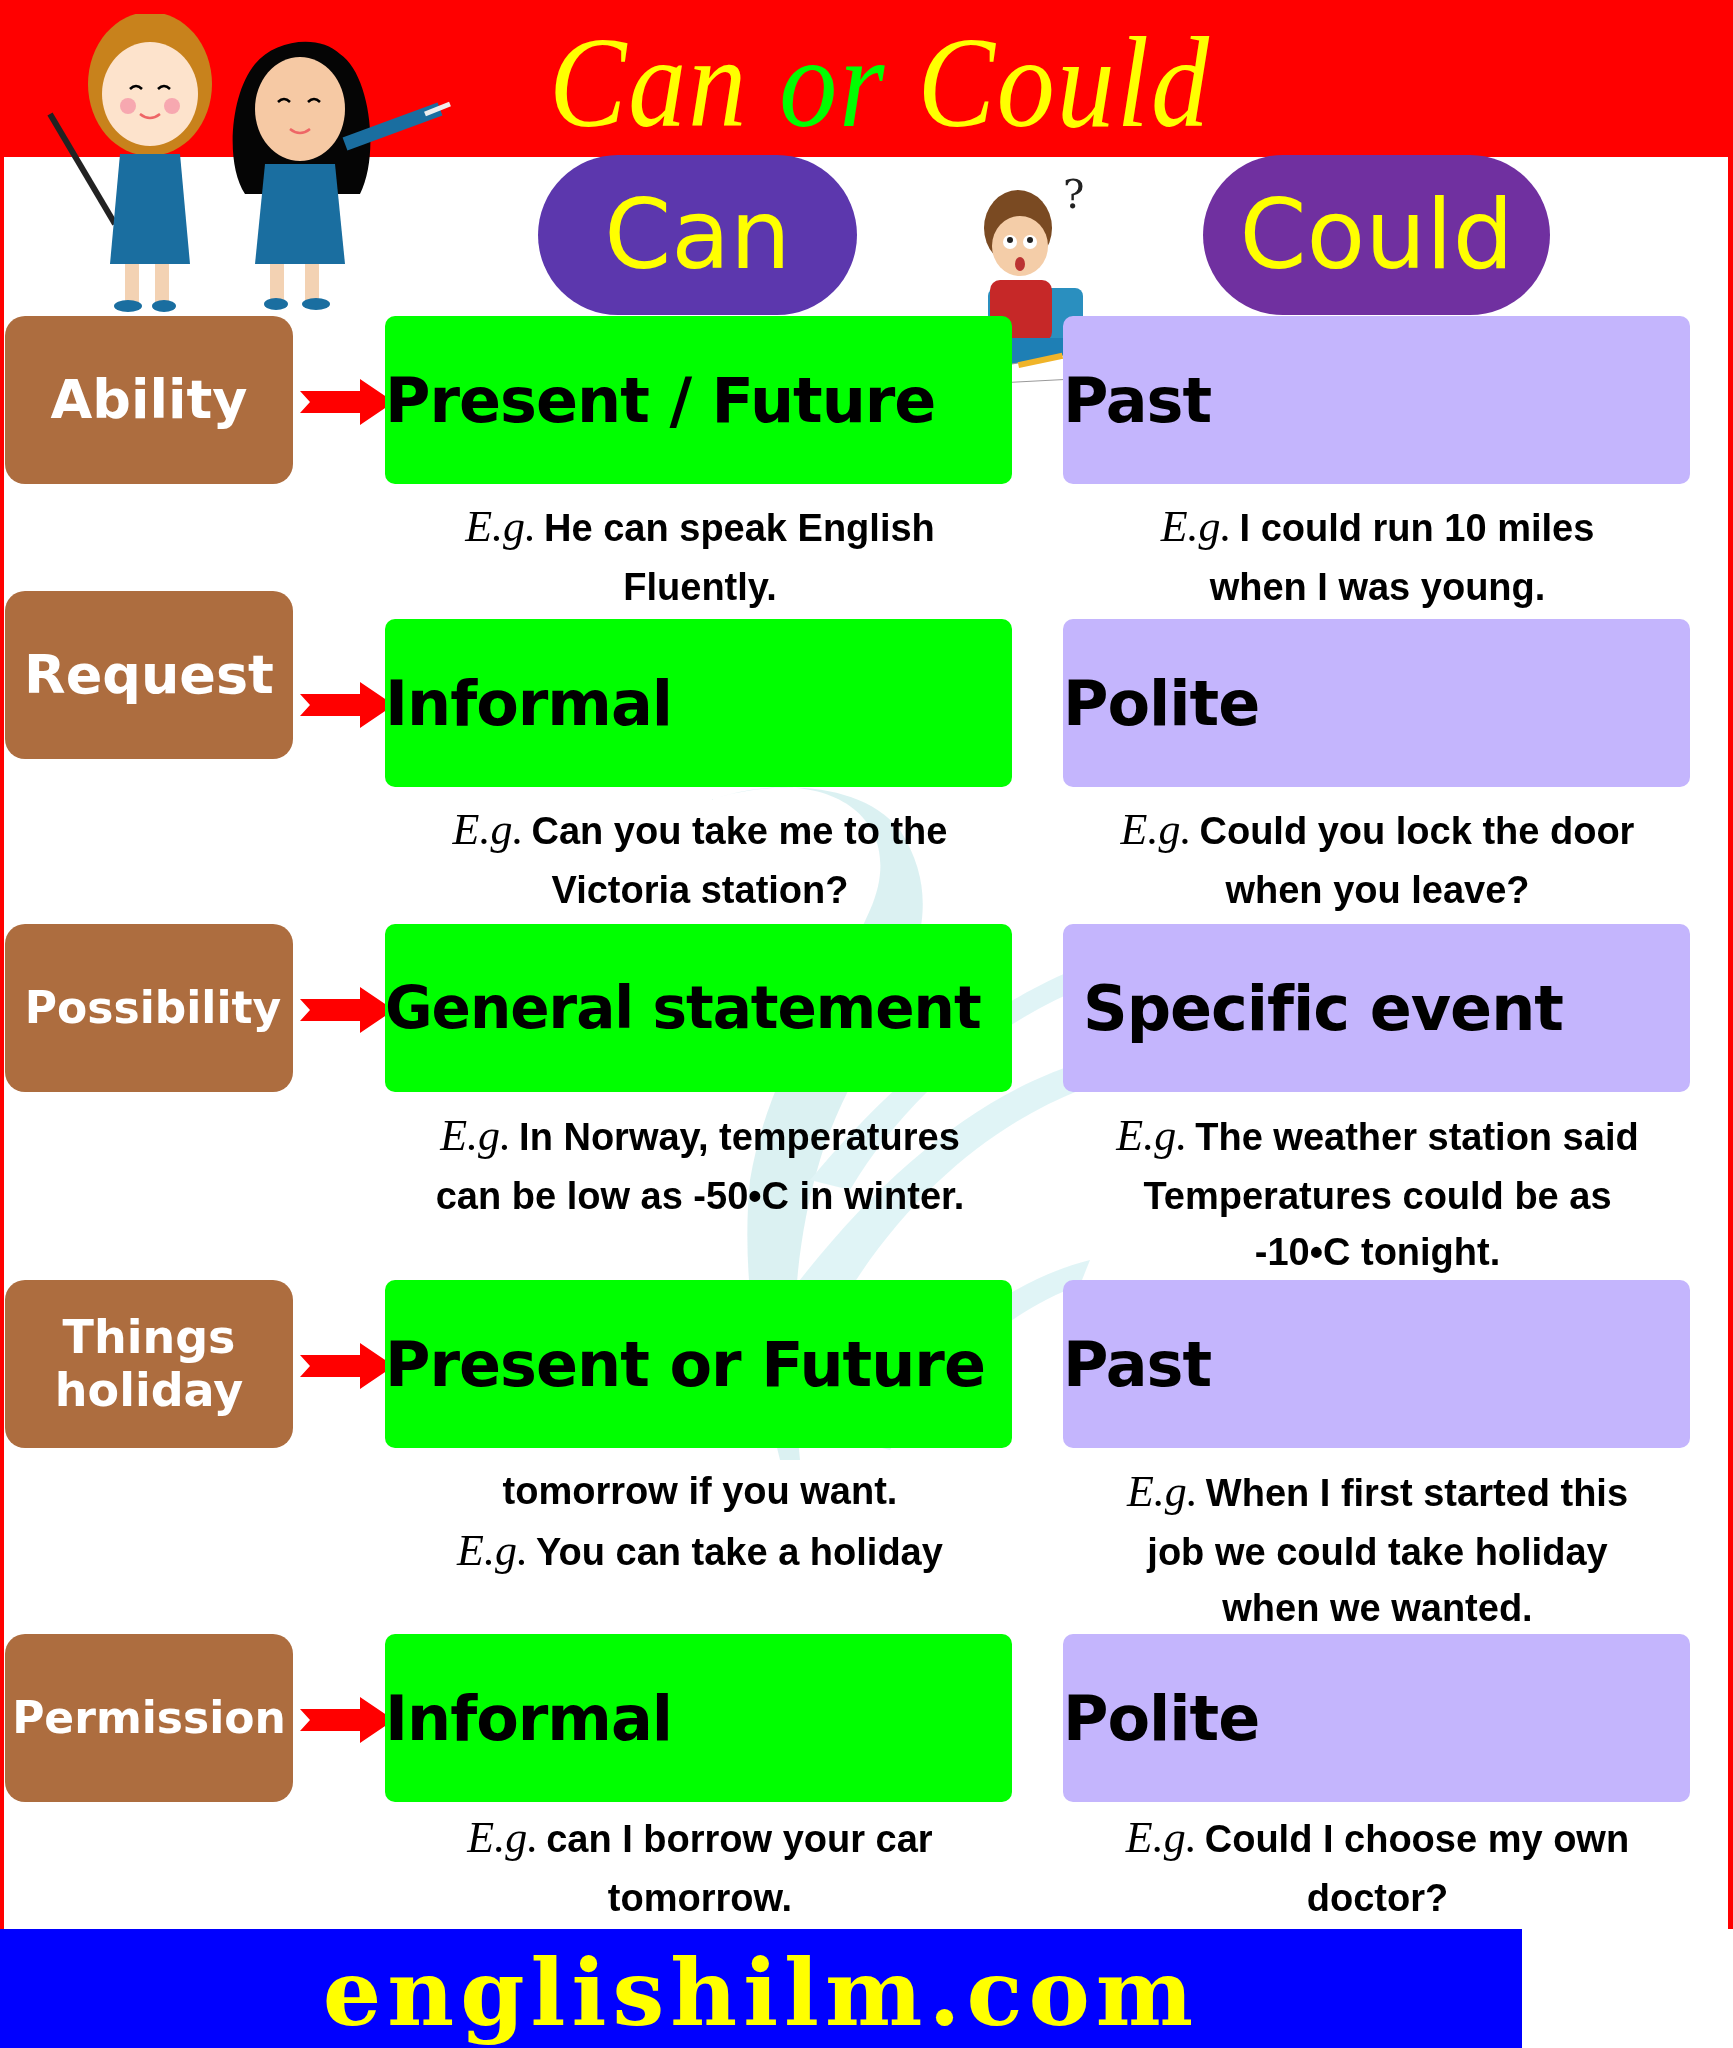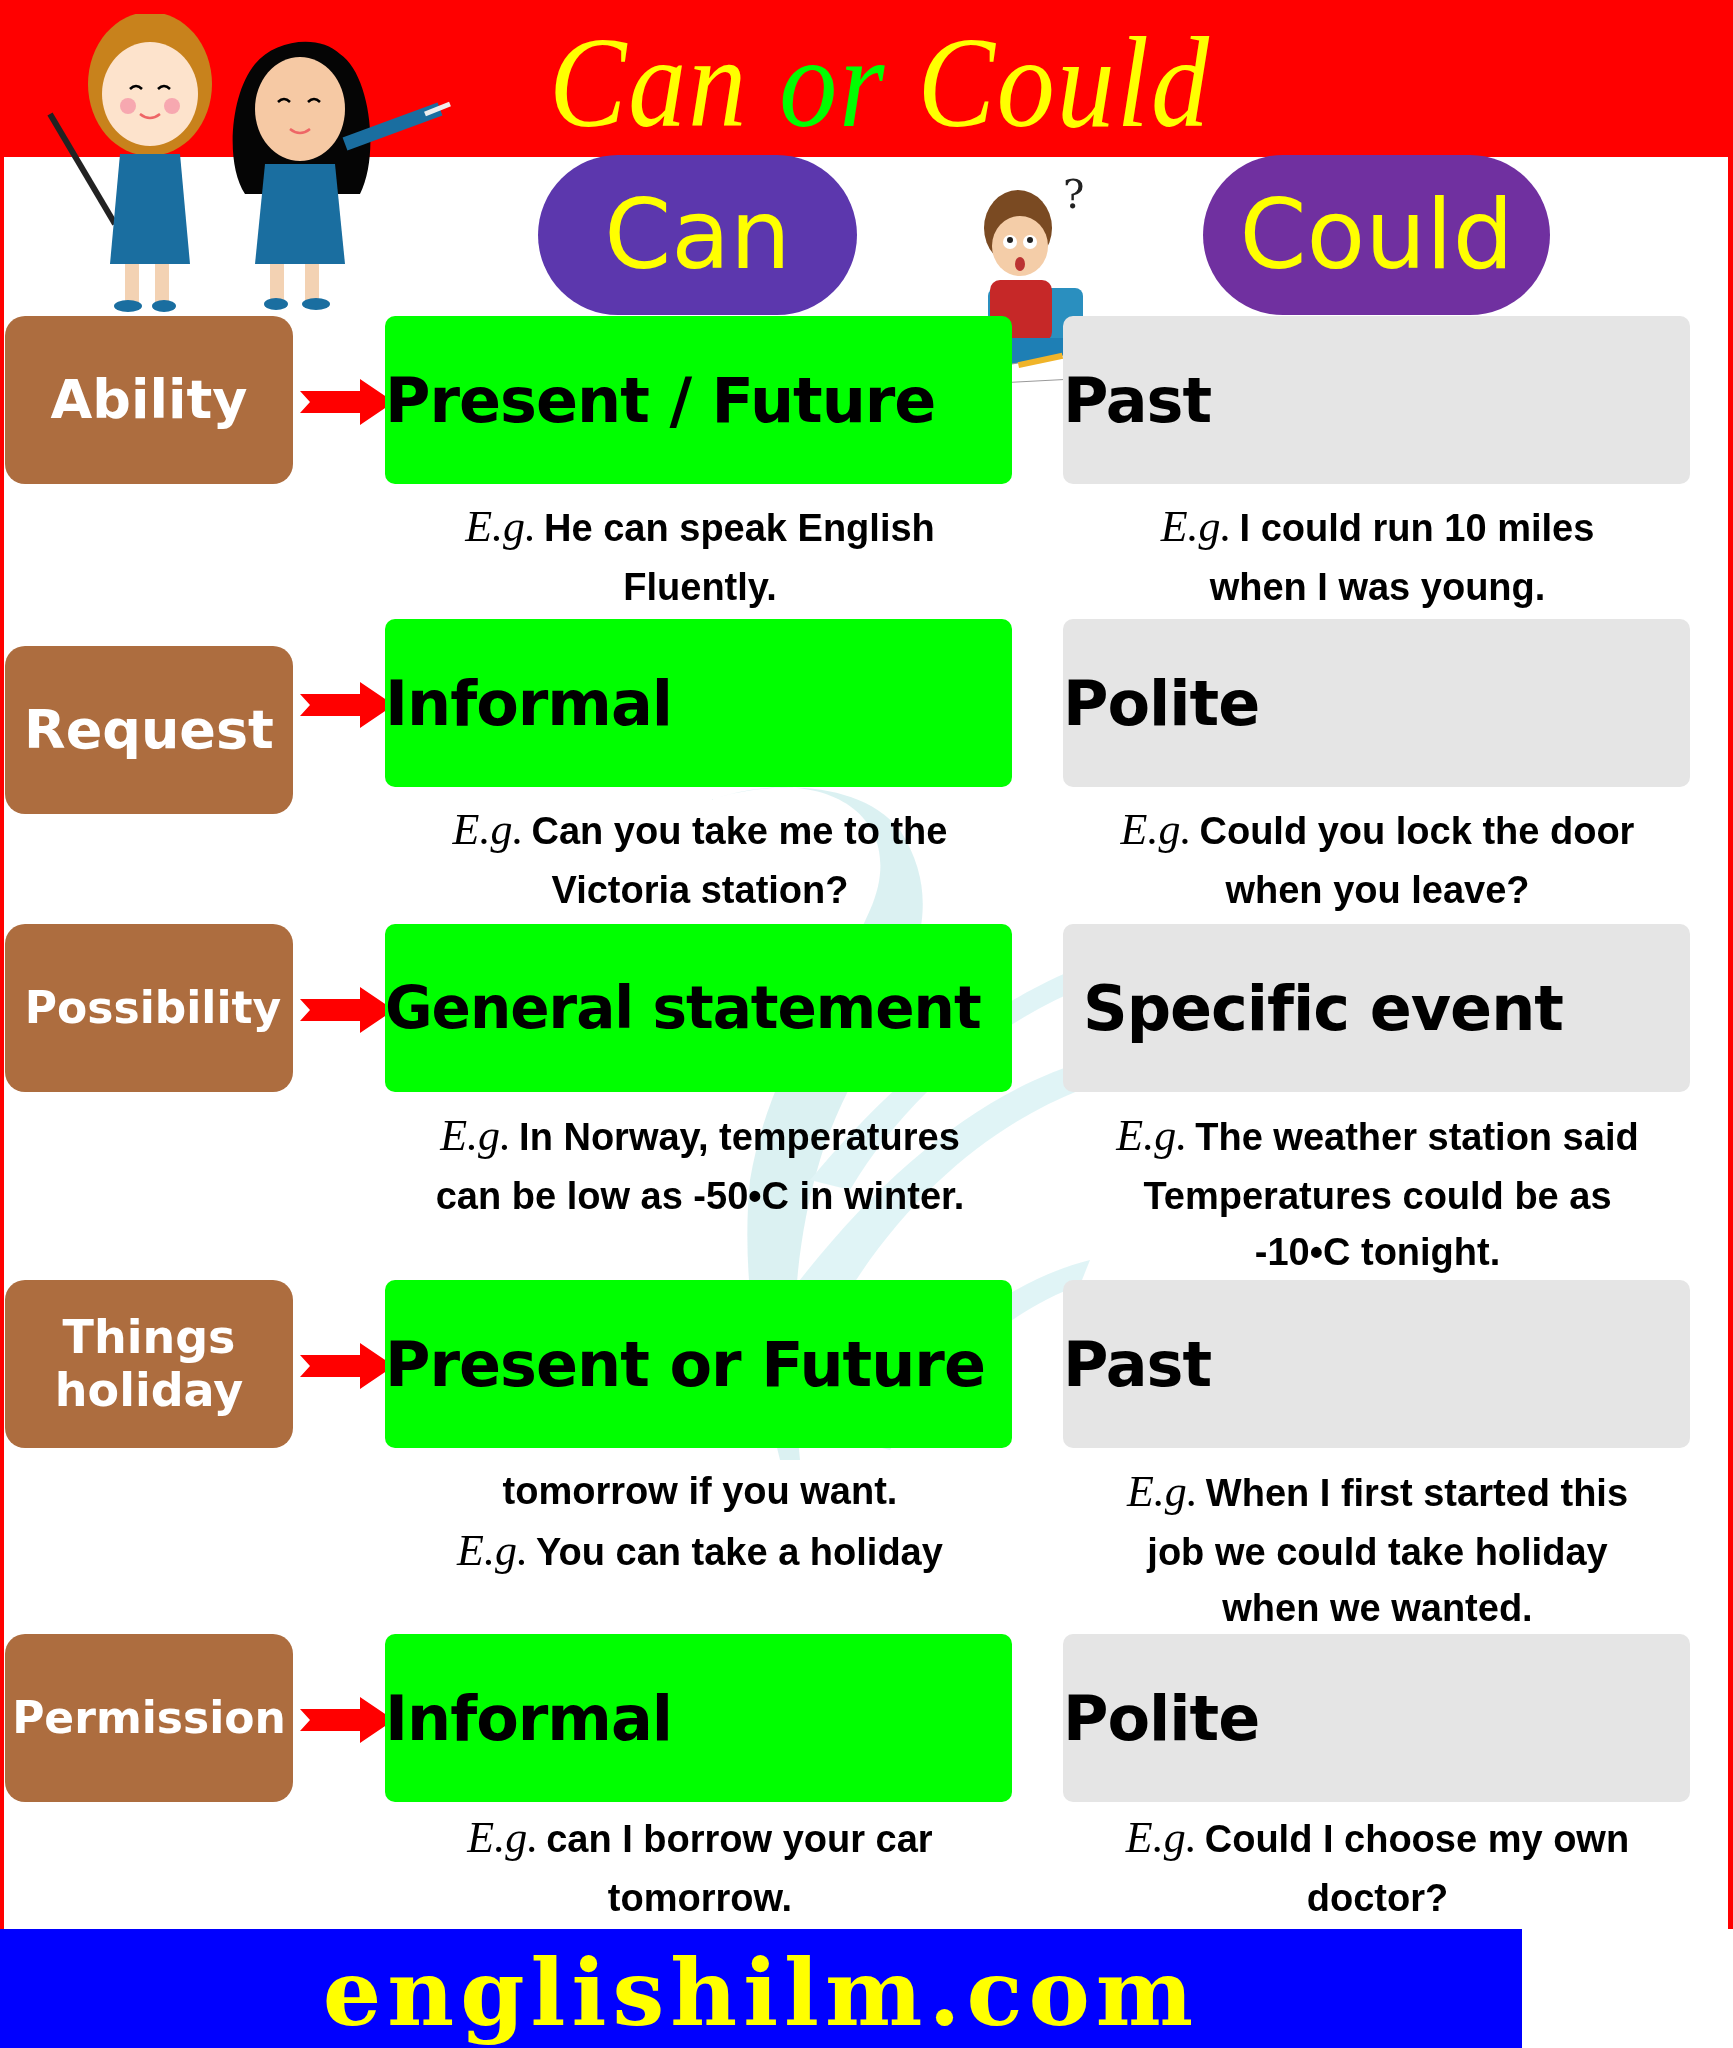--- a/index.html
+++ b/index.html
@@ -26,21 +26,21 @@
   .label { position: absolute; left: 5px; width: 288px; height: 168px; border-radius: 20px;
            background: #ad6d3f; color: #ffffff; font-weight: bold;
            display: flex; align-items: center; justify-content: center; text-align: center;
            font-family: "DejaVu Sans", sans-serif; line-height: 1.15; }
   .arrow { position: absolute; left: 300px; width: 94px; height: 46px; }
   .box { position: absolute; height: 168px; border-radius: 10px;
          display: flex; align-items: center; text-align: center;
          font-family: "DejaVu Sans", sans-serif; font-weight: bold; color: #000;
          font-size: 62px; letter-spacing: -1px; }
   .box-can { left: 385px; width: 627px; background: #00ff00; }
-  .box-could { left: 1063px; width: 627px; background: #e5e5e5; }
+  .box-could { left: 1063px; width: 627px; background: #c4b5fd; }
 
   .example { position: absolute; text-align: center; font-family: "Liberation Sans", sans-serif;
              font-weight: bold; font-size: 38px; line-height: 59px; color: #000; }
   .example .eg { font-family: Liberation Serif, serif; font-style: italic;
                  font-weight: normal; font-size: 44px; margin-right: 8px; margin-top: 38px; }
   .ex-can { left: 375px; width: 650px; }
   .ex-could { left: 1055px; width: 645px; }
   .ex-tight { line-height: 52px; }
 
   .footer { position: absolute; left: 0; top: 1929px; width: 1522px; height: 119px; background: #0000ff;
@@ -131,21 +131,21 @@
 </div>
 <div class="example ex-can" style="top:497px;">
   <div><span class="eg">E.g.</span><span>He can speak English</span></div>
   <div>Fluently.</div>
 </div>
 <div class="example ex-could" style="top:497px;">
   <div><span class="eg">E.g.</span><span>I could run 10 miles</span></div>
   <div>when I was young.</div>
 </div>
 
-<div class="label" style="top:646px; font-size:54px;">
+<div class="label" style="top:591px; font-size:54px;">
   <span>Request</span>
 </div>
 <svg class="arrow" style="top:682px;" viewBox="0 0 94 46">
     <polygon points="0,12 60,12 60,0 94,23 60,46 60,34 0,34 10,23" fill="#ff0000"></polygon>
   </svg>
 <div class="box box-can" style="top:619px;">
   <span>Informal</span>
 </div>
 <div class="box box-could" style="top:619px;">
   <span>Polite</span>

